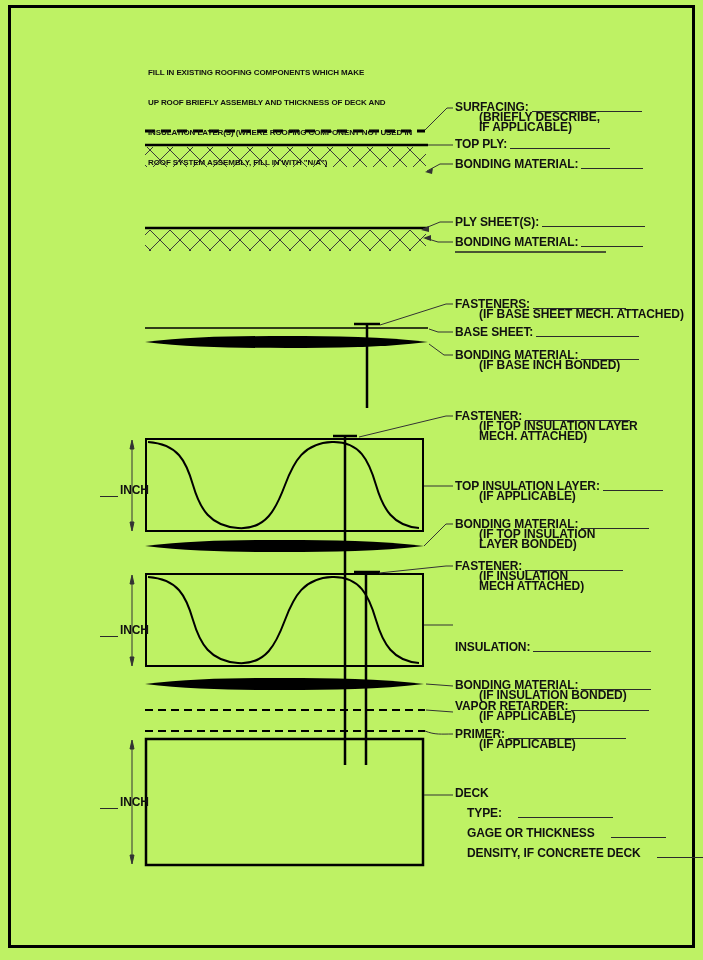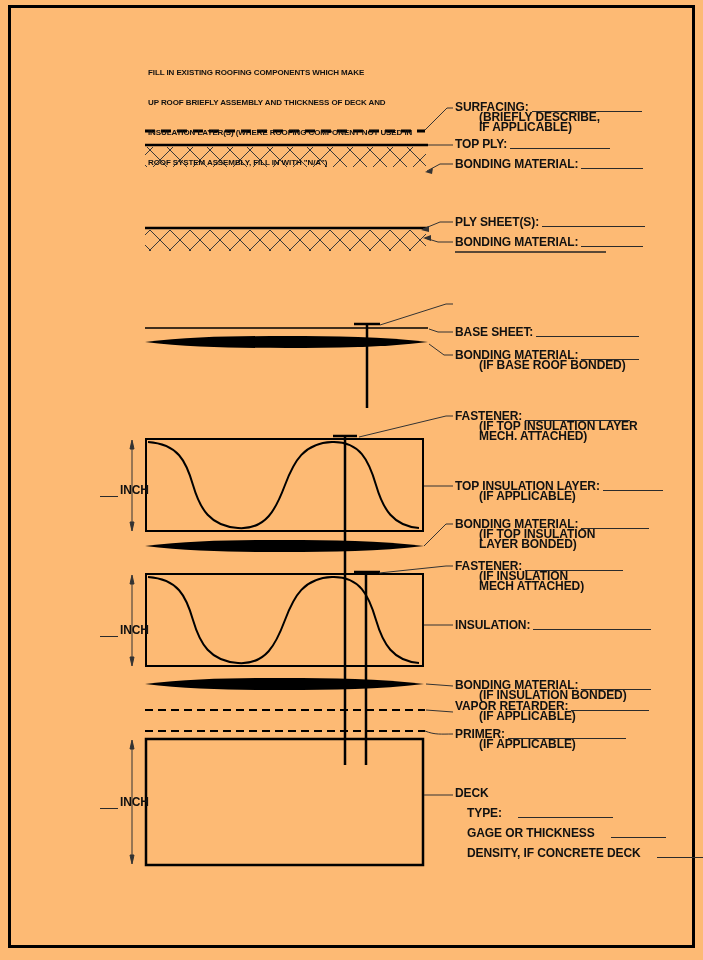--- a/index.html
+++ b/index.html
@@ -1,16 +1,16 @@
 <!DOCTYPE html>
 <html><head>
 <meta charset="utf-8">
 <style>
   html,body{margin:0;padding:0;background:#ffffff;}
-  #page{position:relative;width:703px;height:960px;background:#fdba74;overflow:hidden;
+  #page{position:relative;width:703px;height:960px;background:#bef264;overflow:hidden;
         font-family:"Liberation Sans", sans-serif;color:#111;}
   #sheet-border{position:absolute;left:8px;top:5px;right:8px;bottom:12px;border:3px solid #000;}
   #drawing{position:absolute;left:0;top:0;}
   .hdr{position:absolute;left:148px;top:48px;font-size:8px;font-weight:700;line-height:10px;
        letter-spacing:-0.1px;white-space:pre;}
   .lbl{position:absolute;font-size:12px;font-weight:700;letter-spacing:-0.1px;line-height:9px;}
   .row{display:flex;align-items:flex-end;gap:3px;white-space:nowrap;}
   .blank{display:inline-block;border-bottom:1.2px solid #2b2b2b;height:8px;}
   .note{line-height:10px;white-space:nowrap;padding-left:24px;}
   .inch{position:absolute;font-size:12px;font-weight:700;letter-spacing:-0.1px;}
@@ -144,34 +144,41 @@
       </div>
   </div>
 
   <div class="lbl" style="left:455px;top:238px">
     <div class="row">
         <span>BONDING MATERIAL:</span>
         <span class="blank" style="width:62px"></span>
       </div>
   </div>
 
+  <div class="lbl" style="left:455px;top:300px">
+    <div class="row">
+        <span>FASTENERS:</span>
+        <span class="blank" style="width:93px"></span>
+      </div>
+    <div class="note">(IF BASE SHEET MECH. ATTACHED)</div>
+  </div>
 
   <div class="lbl" style="left:455px;top:328px">
     <div class="row">
         <span>BASE SHEET:</span>
         <span class="blank" style="width:103px"></span>
       </div>
   </div>
 
   <div class="lbl" style="left:455px;top:351px">
     <div class="row">
         <span>BONDING MATERIAL:</span>
         <span class="blank" style="width:58px"></span>
       </div>
-    <div class="note">(IF BASE ROOF BONDED)</div>
+    <div class="note">(IF BASE INCH BONDED)</div>
   </div>
 
   <div class="lbl" style="left:455px;top:412px">
     <div class="row">
         <span>FASTENER:</span>
         <span class="blank" style="width:105px"></span>
       </div>
     <div class="note">(IF TOP INSULATION LAYER</div>
     <div class="note">MECH. ATTACHED)</div>
   </div>
@@ -195,21 +202,21 @@
 
   <div class="lbl" style="left:455px;top:562px">
     <div class="row">
         <span>FASTENER:</span>
         <span class="blank" style="width:98px"></span>
       </div>
     <div class="note">(IF INSULATION</div>
     <div class="note">MECH ATTACHED)</div>
   </div>
 
-  <div class="lbl" style="left:455px;top:621px">
+  <div class="lbl" style="left:455px;top:643px">
     <div class="row">
         <span>INSULATION:</span>
         <span class="blank" style="width:118px"></span>
       </div>
   </div>
 
   <div class="lbl" style="left:455px;top:681px">
     <div class="row">
         <span>BONDING MATERIAL:</span>
         <span class="blank" style="width:70px"></span>

